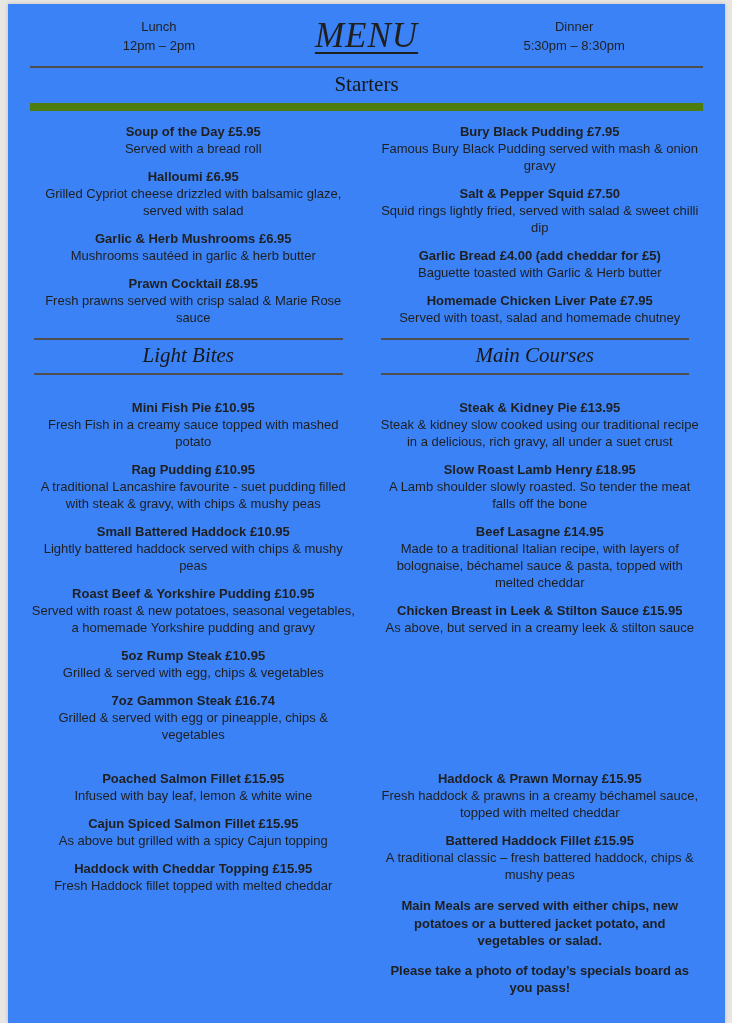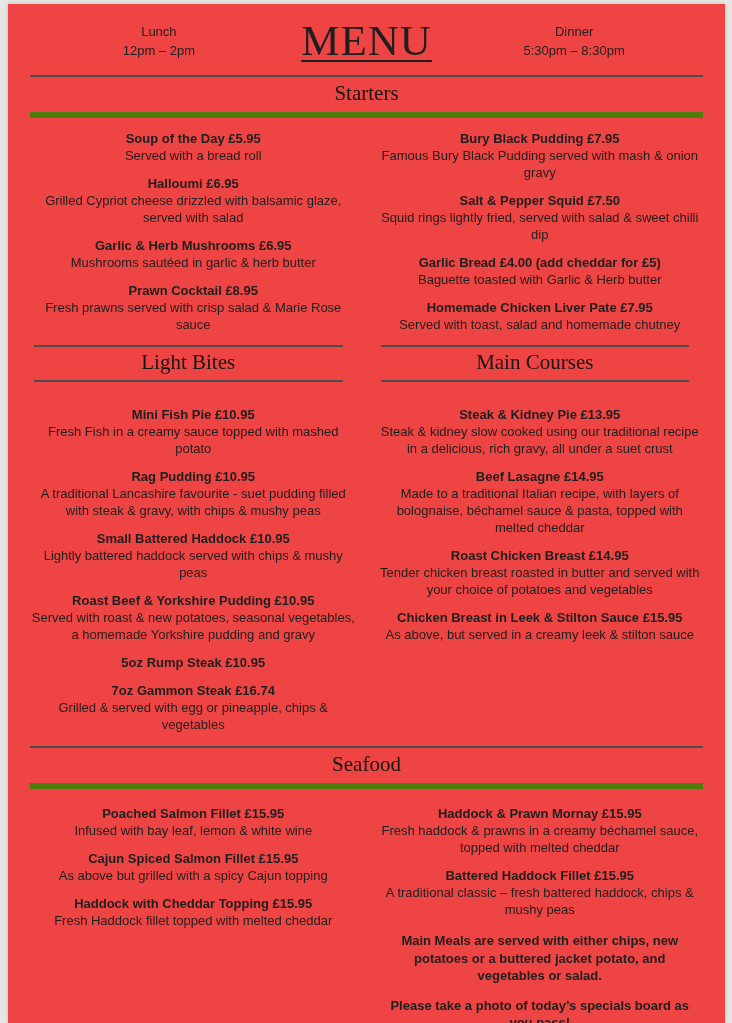--- a/index.html
+++ b/index.html
@@ -7,63 +7,65 @@
   body {
     background: #e7e6e3;
     font-family: "Liberation Sans", sans-serif;
     color: #1f1f1f;
     overflow: hidden;
     position: relative;
   }
   .page {
     position: absolute;
     left: 8px; top: 4px; right: 7px; bottom: 0;
-    background: #ef4444;
+    background: #3b82f6;
     box-shadow: 0 0 4px rgba(0,0,0,0.18);
     padding: 8px 22px 0 22px;
   }
   
   .top-header {
     display: grid;
     grid-template-columns: 1fr 1.1fr 1fr;
     align-items: center;
     padding: 4px 30px 10px 30px;
   }
   .meal-time { text-align: center; font-size: 13px; line-height: 19px; }
   .menu-title {
     text-align: center;
     font-family: "Liberation Serif", serif;
-    font-size: 43px;
+    font-size: 35px;
     letter-spacing: 1px;
     text-decoration: underline;
     text-decoration-thickness: 2px;
     text-underline-offset: 5px;
+    font-style: italic;
   }
   
   .section-band {
     border-top: 2px solid #4e4e4e;
-    border-bottom: 6px solid #4d7c0f;
+    border-bottom: 8px solid #4d7c0f;
     text-align: center;
     padding: 4px 0 6px 0;
   }
   .section-band-title, .col-header-title {
     font-family: "Liberation Serif", serif;
     font-size: 21px;
     color: #171717;
   }
   
   .cols { display: flex; gap: 20px; padding-top: 12px; }
   .col { flex: 1 1 0; min-width: 0; }
   
   .col-header {
     margin: 12px 14px 24px 4px;
     border-top: 2px solid #4e4e4e;
     border-bottom: 2px solid #4e4e4e;
     text-align: center;
     padding: 3px 0 5px 0;
+    font-style: italic;
   }
   
   .menu-item { text-align: center; margin-bottom: 11px; font-size: 13px; line-height: 17px; }
   .item-name { font-weight: bold; }
   .item-desc { }
   
   .footer-note {
     margin-top: 14px;
     text-align: center;
     font-weight: bold;
@@ -128,20 +130,21 @@
       <div class="menu-item">
         <div class="item-name">Small Battered Haddock £10.95</div>
         <div class="item-desc">Lightly battered haddock served with chips &amp; mushy peas</div>
       </div>
       <div class="menu-item">
         <div class="item-name">Roast Beef &amp; Yorkshire Pudding £10.95</div>
         <div class="item-desc">Served with roast &amp; new potatoes, seasonal vegetables, a homemade Yorkshire pudding and gravy</div>
       </div>
       <div class="menu-item">
         <div class="item-name">5oz Rump Steak £10.95</div>
+        <div class="item-desc">Grilled &amp; served with egg, chips &amp; vegetables</div>
       </div>
       <div class="menu-item">
         <div class="item-name">7oz Gammon Steak £16.74</div>
         <div class="item-desc">Grilled &amp; served with egg or pineapple, chips &amp; vegetables</div>
       </div>
 
     </div>
     <div class="col">
 
       <div class="menu-item">
@@ -163,38 +166,35 @@
 
       <div class="col-header">
         <span class="col-header-title">Main Courses</span>
       </div>
 
       <div class="menu-item">
         <div class="item-name">Steak &amp; Kidney Pie £13.95</div>
         <div class="item-desc">Steak &amp; kidney slow cooked using our traditional recipe in a delicious, rich gravy, all under a suet crust</div>
       </div>
       <div class="menu-item">
+        <div class="item-name">Slow Roast Lamb Henry £18.95</div>
+        <div class="item-desc">A Lamb shoulder slowly roasted. So tender the meat falls off the bone</div>
+      </div>
+      <div class="menu-item">
         <div class="item-name">Beef Lasagne £14.95</div>
         <div class="item-desc">Made to a traditional Italian recipe, with layers of bolognaise, béchamel sauce &amp; pasta, topped with melted cheddar</div>
       </div>
       <div class="menu-item">
-        <div class="item-name">Roast Chicken Breast £14.95</div>
-        <div class="item-desc">Tender chicken breast roasted in butter and served with your choice of potatoes and vegetables</div>
-      </div>
-      <div class="menu-item">
         <div class="item-name">Chicken Breast in Leek &amp; Stilton Sauce £15.95</div>
         <div class="item-desc">As above, but served in a creamy leek &amp; stilton sauce</div>
       </div>
 
     </div>
   </div>
 
-  <div class="section-band" style="margin-top:2px;">
-    <span class="section-band-title">Seafood</span>
-  </div>
 
   <div class="cols" style="padding-top:16px;">
     <div class="col">
 
       <div class="menu-item">
         <div class="item-name">Poached Salmon Fillet £15.95</div>
         <div class="item-desc">Infused with bay leaf, lemon &amp; white wine</div>
       </div>
       <div class="menu-item">
         <div class="item-name">Cajun Spiced Salmon Fillet £15.95</div>

